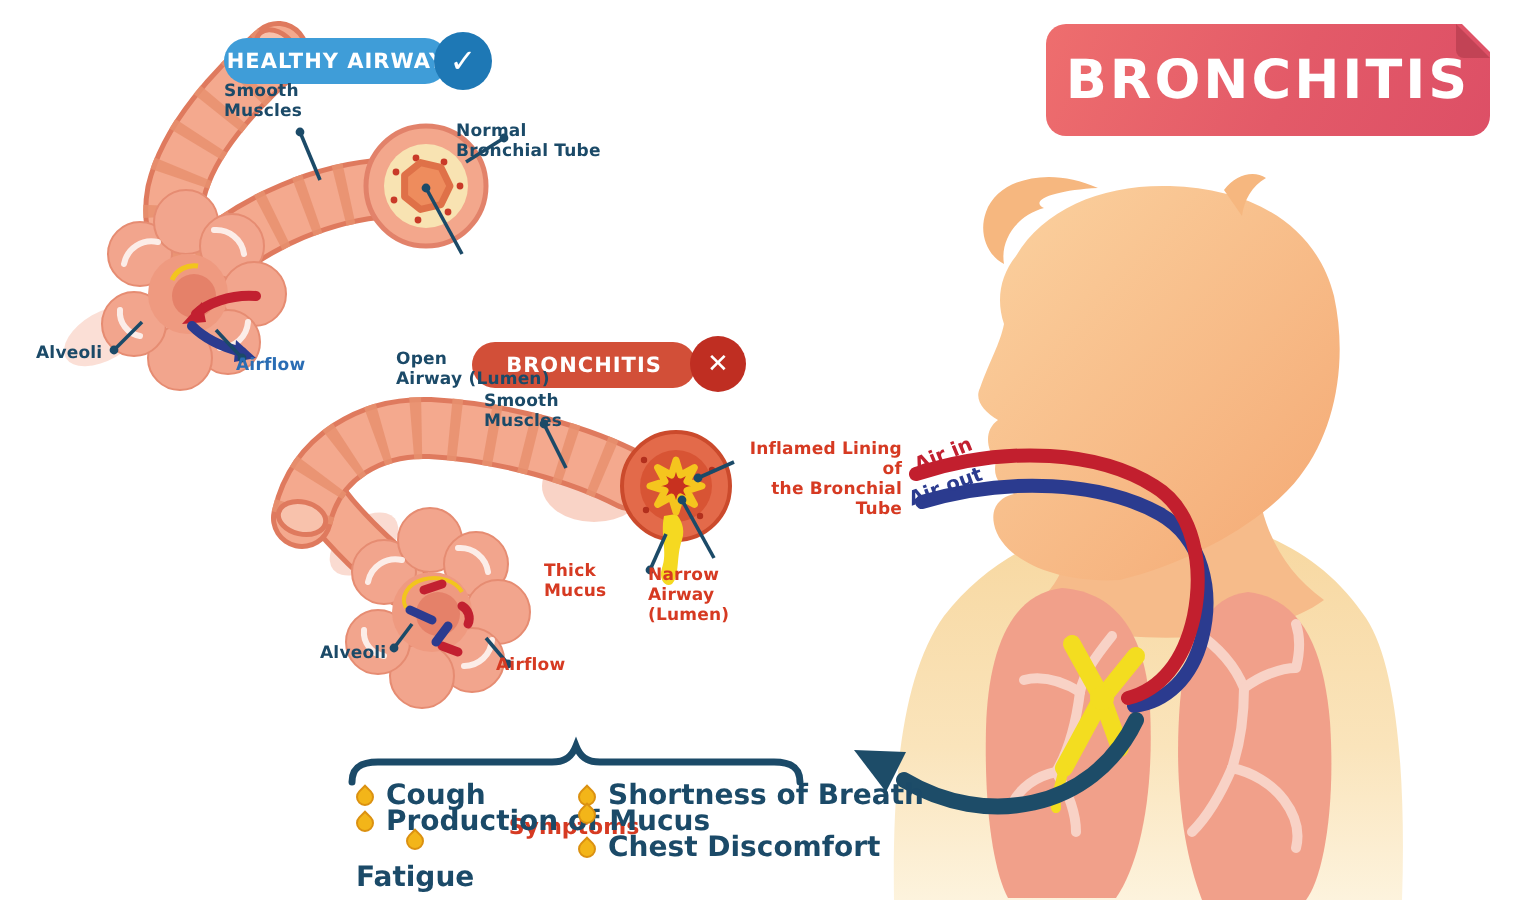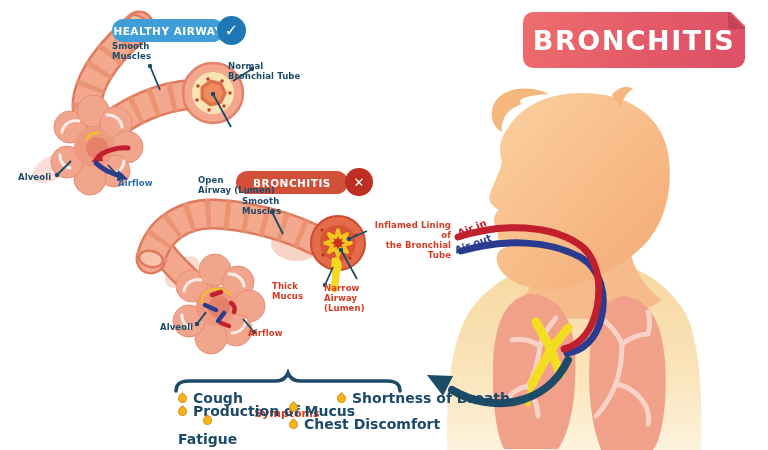--- a/index.html
+++ b/index.html
@@ -274,21 +274,21 @@
   <span>Cough</span>
 </div>
 <div class="sym-row" style="left:178px;top:403px;">
   <span class="drop"></span>
   <span>Production of Mucus</span>
 </div>
 <div class="sym-row" style="left:178px;top:416px;flex-direction:column;">
   <span class="drop"></span>
   <span>Fatigue</span>
 </div>
-<div class="sym-row" style="left:289px;top:390px;margin-left:48px;">
+<div class="sym-row" style="left:289px;top:390px;">
   <span class="drop"></span>
   <span>Shortness of Breath</span>
 </div>
 <div class="sym-row" style="left:289px;top:403px;">
   <span class="drop"></span>
 </div>
 <div class="sym-row" style="left:289px;top:416px;align-items:center;">
   <span class="drop"></span>
   <span>Chest Discomfort</span>
 </div>

